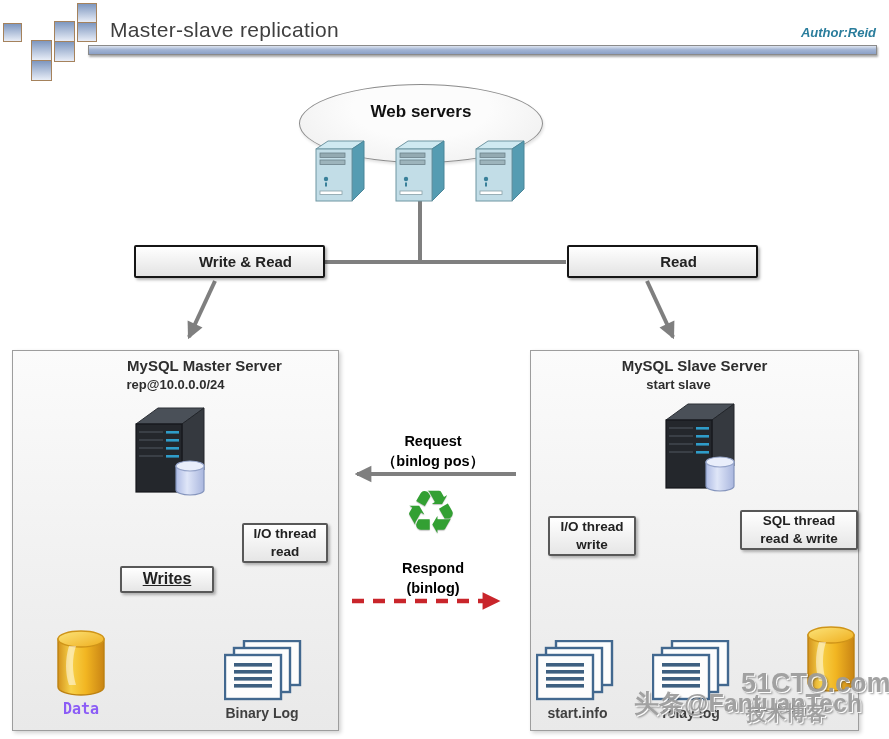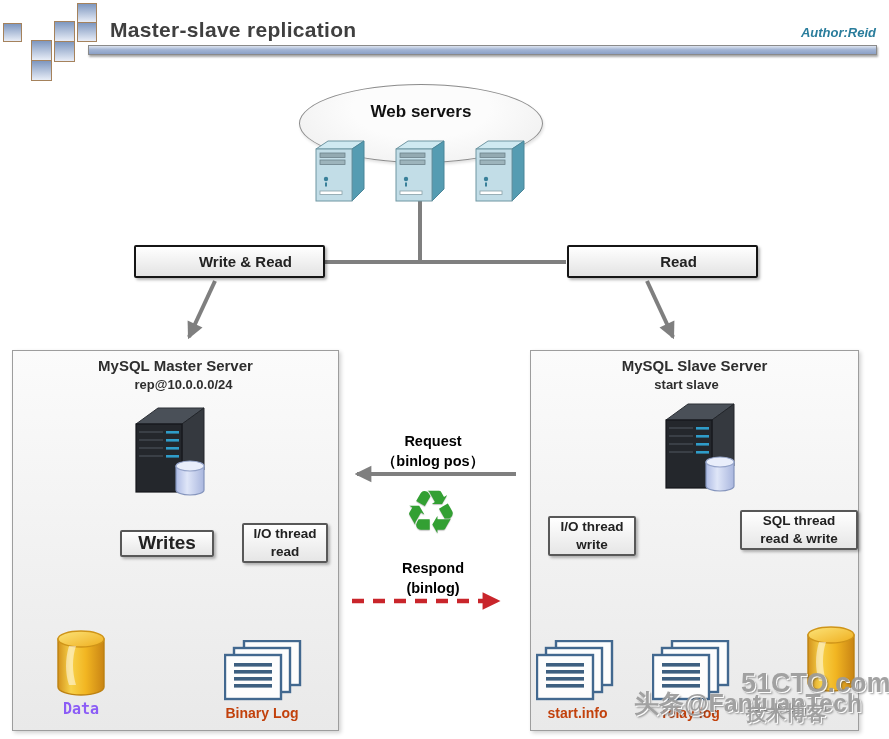--- a/index.html
+++ b/index.html
@@ -1,43 +1,43 @@
 <!DOCTYPE html>
 <html><head>
 <meta charset="utf-8">
 <style>
   html,body{margin:0;padding:0;background:#fff;}
   #canvas{position:relative;width:889px;height:739px;background:#fff;overflow:hidden;
           font-family:"Liberation Sans",sans-serif;color:#222;}
   .abs{position:absolute;}
   
   .logo-sq{position:absolute;border:1px solid #a5825c;background:linear-gradient(#7e97bf,#e8edf7);}
-  .title{font-size:21px;font-weight:bold;color:#3f3f3f;letter-spacing:.3px;white-space:nowrap;}
+  .title{font-size:21px;font-weight:normal;color:#3f3f3f;letter-spacing:.3px;white-space:nowrap;}
   .author{font-size:13px;font-weight:bold;font-style:italic;color:#2a7d9c;text-align:right;}
   .hbar{background:linear-gradient(#dde4f0 0%,#a3b5d4 45%,#8ba0c6 100%);border:1px solid #8a8a8a;
         box-shadow:1px 2px 2px rgba(0,0,0,.35);}
   
   .ellipse{border:1.5px solid #8c8c8c;border-radius:50%;
            background:radial-gradient(ellipse at 50% 30%,#fcfcfc 40%,#ececec 100%);
            box-shadow:1px 2px 3px rgba(0,0,0,.12);}
   .ellipse .lbl{display:block;text-align:center;margin-top:17px;font-size:17px;font-weight:bold;color:#111;}
   
   .route-box{border:2.5px solid #151515;border-radius:2px;background:linear-gradient(#ffffff,#e3e3e3);
              box-shadow:2px 2px 3px rgba(0,0,0,.3);display:flex;align-items:center;justify-content:center;
              font-size:15px;font-weight:bold;color:#222;padding-left:32px;}
   
   .panel{border:1.5px solid #9d9d9d;background:linear-gradient(#fbfbfb,#e9e9e9);
          box-shadow:2px 2px 4px rgba(0,0,0,.18);}
   .panel-title{font-size:15px;font-weight:bold;color:#2e2e2e;text-align:center;}
-  .panel-sub{font-size:13px;font-weight:bold;color:#2e2e2e;text-align:center;padding-left:8px;}
+  .panel-sub{font-size:13px;font-weight:bold;color:#2e2e2e;text-align:center;}
   
   .tbox{border:2.5px solid #585858;border-radius:2px;background:linear-gradient(#ffffff,#e6e6e6);
         box-shadow:2px 2px 3px rgba(0,0,0,.28);display:flex;flex-direction:column;align-items:center;
         justify-content:center;font-size:13.5px;font-weight:bold;color:#222;line-height:1.3;text-align:center;}
-  .node-lbl{font-size:14px;font-weight:bold;color:#c2410c;text-align:center;}
+  .node-lbl{font-size:14px;font-weight:bold;color:#404040;text-align:center;}
   .mono-lbl{font-family:"DejaVu Sans Mono",monospace;font-size:15px;font-weight:bold;color:#8b5cf6;text-align:center;}
   .flow-lbl{font-size:14.5px;font-weight:bold;color:#000000;text-align:center;line-height:1.35;}
   .recycle{font-size:60px;line-height:60px;color:#33a033;text-shadow:0 1px 1px rgba(0,0,0,.25);}
   
   .wm{color:#9b9b9b;font-weight:bold;white-space:nowrap;
       text-shadow:1px 1px 0 #ffffff,2px 2px 2px rgba(60,60,60,.55);opacity:.92;}
   svg{display:block;}
   #wires{pointer-events:none;}
 </style>
 </head>
@@ -127,21 +127,21 @@
   </svg>
 
   <div class="abs route-box" style="left:134px;top:245px;width:155px;height:29px;">
     <span>Write &amp; Read</span>
   </div>
   <div class="abs route-box" style="left:567px;top:245px;width:155px;height:29px;">
     <span>Read</span>
   </div>
 
   <div class="abs panel" style="left:12px;top:350px;width:325px;height:379px;"></div>
-  <div class="abs panel-title" style="left:12px;top:357px;width:327px;">MySQL Master Server</div>
+  <div class="abs panel-title" style="left:12px;top:357px;width:327px;padding-left:29px;">MySQL Master Server</div>
   <div class="abs panel-sub" style="left:12px;top:377px;width:327px;">rep@10.0.0.0/24</div>
 
   <svg class="abs" style="left:126px;top:406px;" width="88" height="92" viewBox="0 0 88 92">
     <polygon points="32,2 78,2 56,18 10,18" fill="#4a5058" stroke="#2c3036" stroke-width="1"></polygon>
     <polygon points="56,18 78,2 78,64 56,84" fill="#35393f" stroke="#22252a" stroke-width="1"></polygon>
     <rect x="10" y="18" width="46" height="68" fill="#24272c" stroke="#15171b" stroke-width="1.2"></rect>
     <rect x="40" y="25" width="13" height="2.6" fill="#2f9cc9"></rect>
     <rect x="40" y="33" width="13" height="2.6" fill="#2f9cc9"></rect>
     <rect x="40" y="41" width="13" height="2.6" fill="#2f9cc9"></rect>
     <rect x="40" y="49" width="13" height="2.6" fill="#2f9cc9"></rect>
@@ -153,21 +153,21 @@
       <linearGradient id="cylm" x1="0" x2="1" y1="0" y2="0">
         <stop offset="0" stop-color="#aebbe4"></stop>
           <stop offset=".4" stop-color="#dfe6f8"></stop>
         <stop offset="1" stop-color="#a9b6de"></stop>
       </linearGradient>
     </defs>
     <path d="M50,60 L50,84 A14,5 0 0 0 78,84 L78,60 Z" fill="url(#cylm)" stroke="#8494bc" stroke-width="1.2"></path>
     <ellipse cx="64" cy="60" rx="14" ry="5" fill="#e9eefb" stroke="#93a2c8" stroke-width="1.2"></ellipse>
   </svg>
 
-  <div class="abs tbox" style="left:120px;top:530px;width:90px;height:23px;font-size:19px;">
+  <div class="abs tbox" style="left:120px;top:566px;width:90px;height:23px;font-size:16px;text-decoration:underline;">
     <span>Writes</span>
   </div>
   <div class="abs tbox" style="left:242px;top:523px;width:82px;height:36px;">
     <span>I/O thread</span>
     <span>read</span>
   </div>
 
   <svg class="abs" style="left:55px;top:628px;" width="52" height="70" viewBox="0 0 52 70">
     <defs>
       <linearGradient id="gold1" x1="0" x2="1" y1="0" y2="0">

